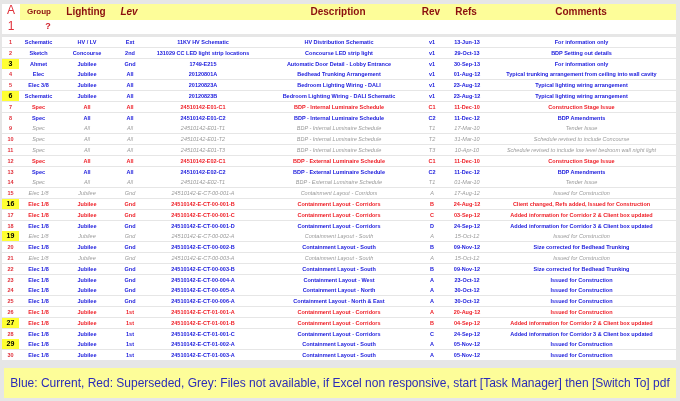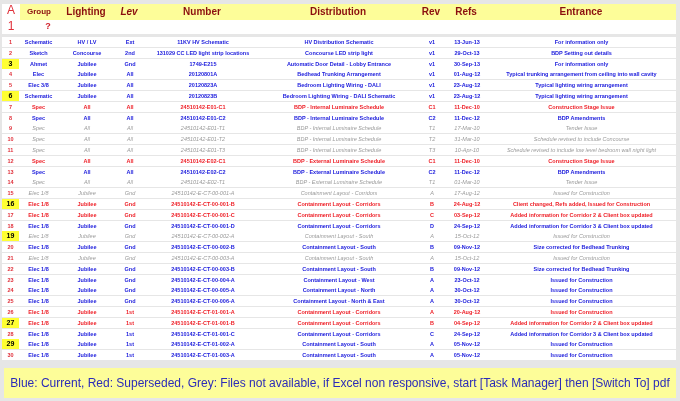--- a/index.html
+++ b/index.html
@@ -68,25 +68,24 @@
 <div class="sheet">
   <div class="corner">
     <span>A</span>
     <span class="c1">1</span>
   </div>
 
   <div class="header">
     <div class="hcell small" style="left:0;width:38px;">Group 1001</div>
     <div class="hcell" style="left:38px;width:56px;">Lighting</div>
     <div class="hcell" style="left:94px;width:30px;font-style:italic;">Lev</div>
-    <div class="hcell" style="left:124px;width:116px;">Number</div>
-    <div class="hcell" style="left:240px;width:156px;">Distribution</div>
+    <div class="hcell" style="left:240px;width:156px;">Description</div>
     <div class="hcell" style="left:396px;width:30px;">Rev</div>
     <div class="hcell" style="left:426px;width:40px;">Refs</div>
-    <div class="hcell" style="left:466px;width:190px;">Entrance</div>
+    <div class="hcell" style="left:466px;width:190px;">Comments</div>
   </div>
 
   <div class="subheader">
     <span class="qmark">?</span>
   </div>
 
   <div class="rows" id="rows">
       <div class="row blue" style="top: 0px;">
         <div class="rownum">1</div>
         <div class="cell" style="left: 18px; width: 37px;">Schematic</div>

